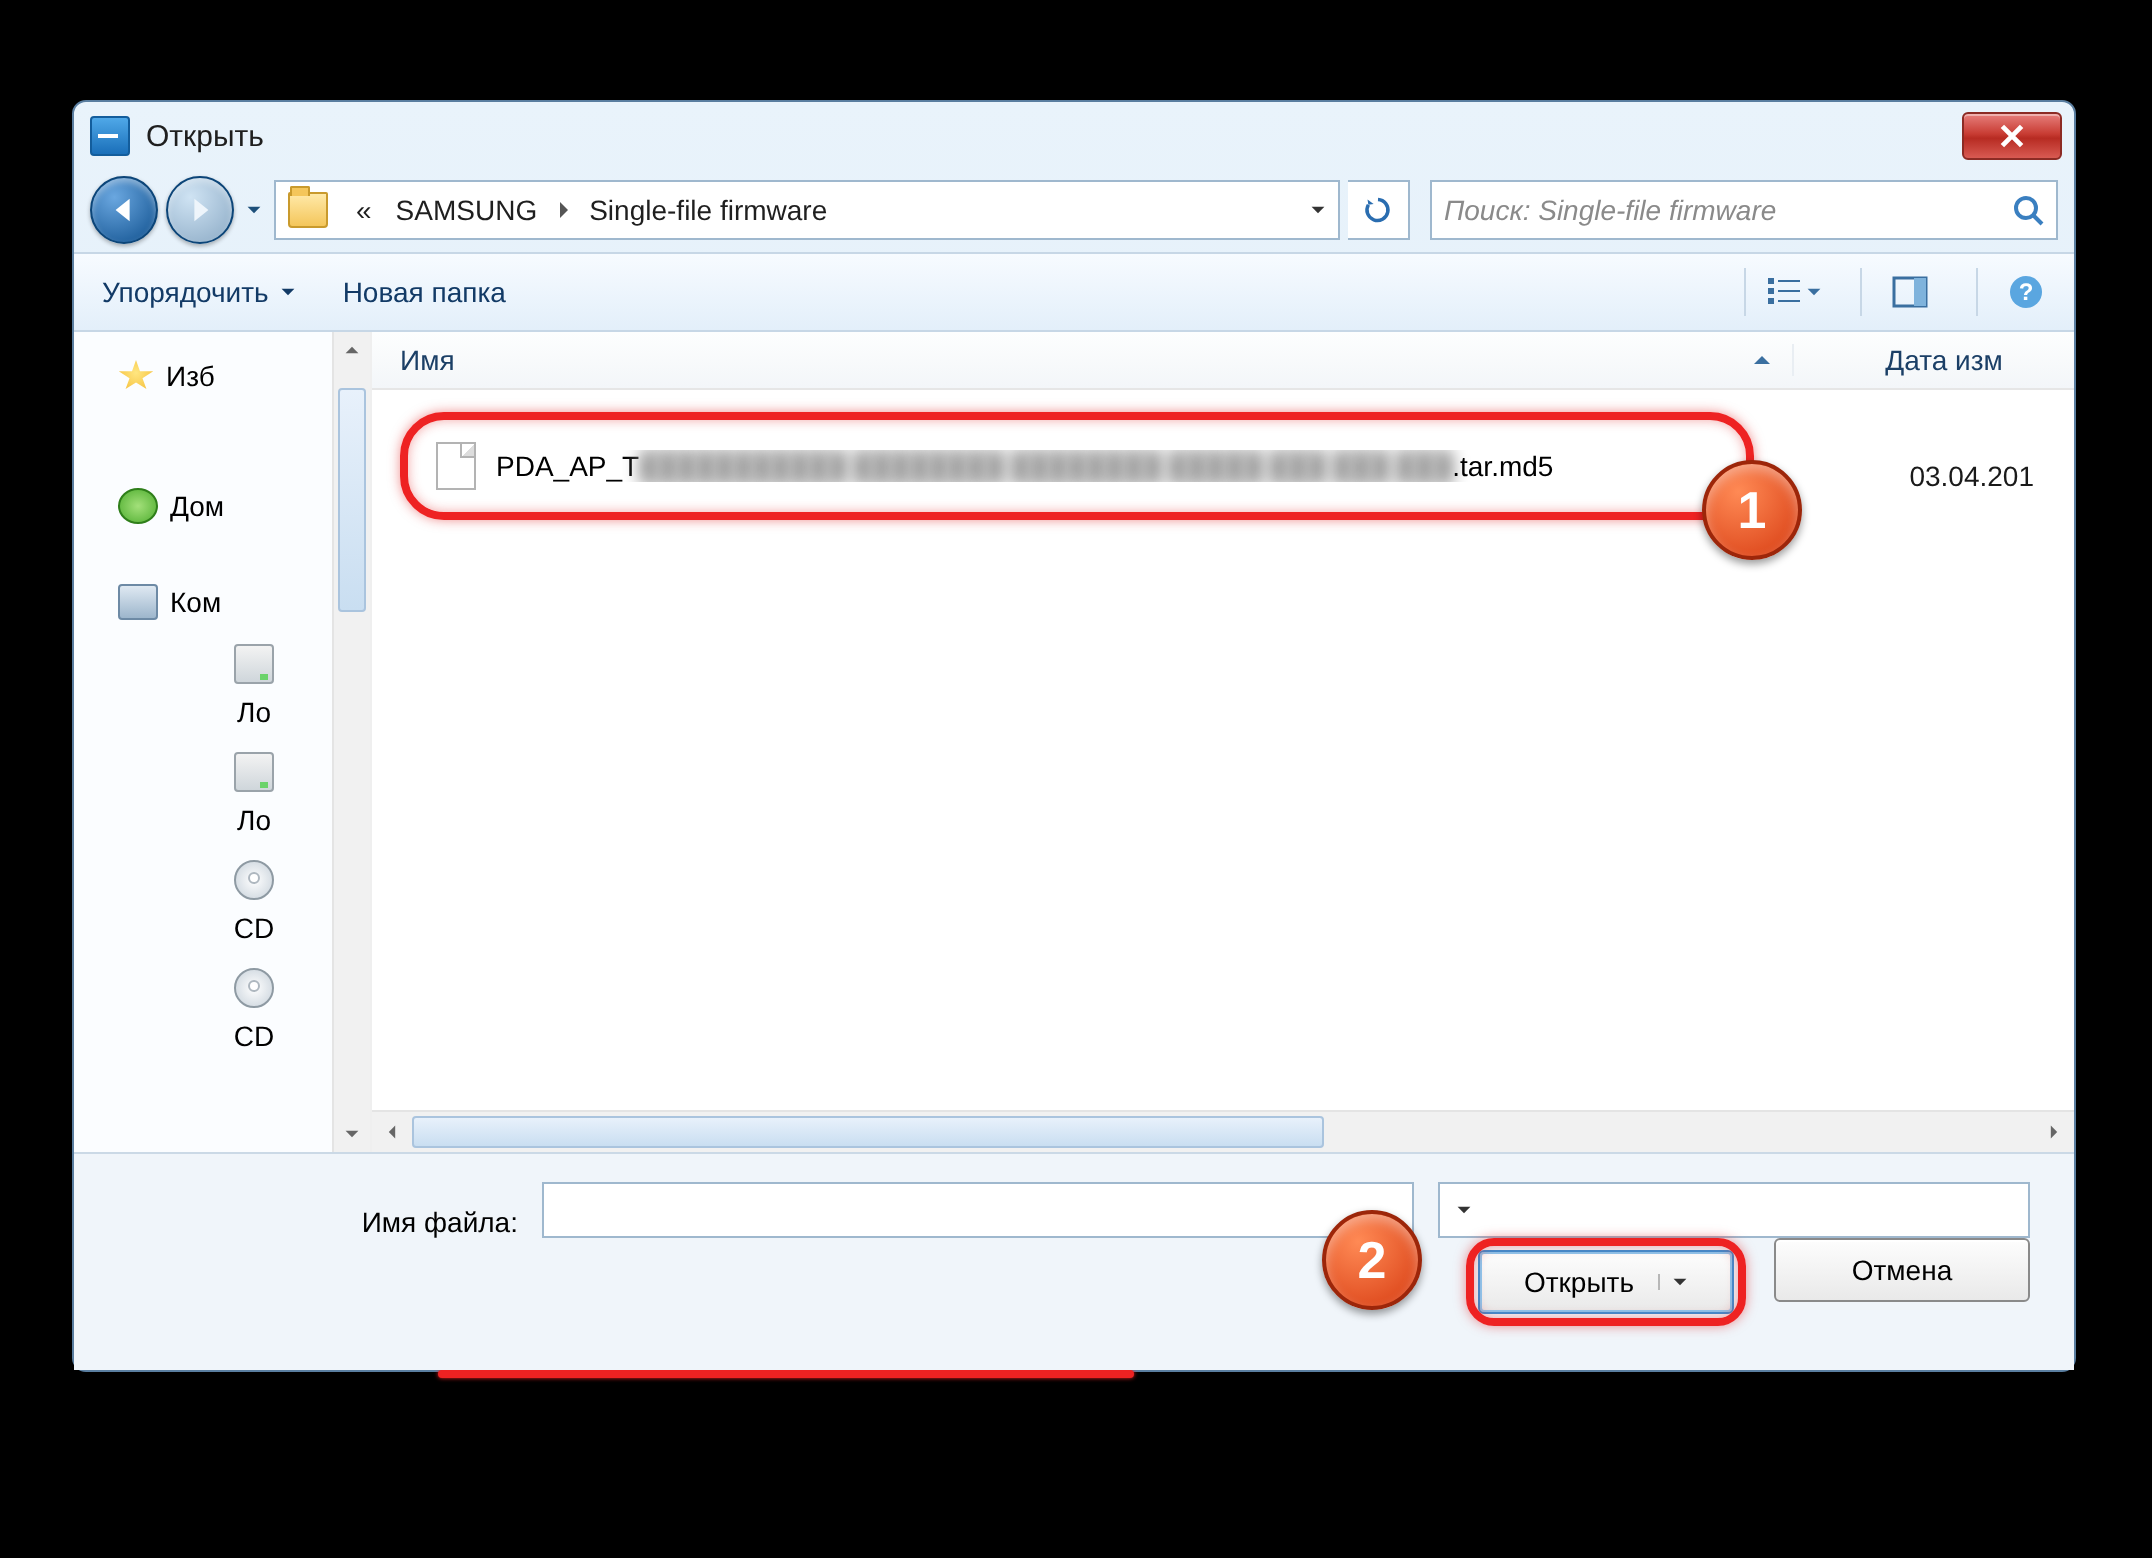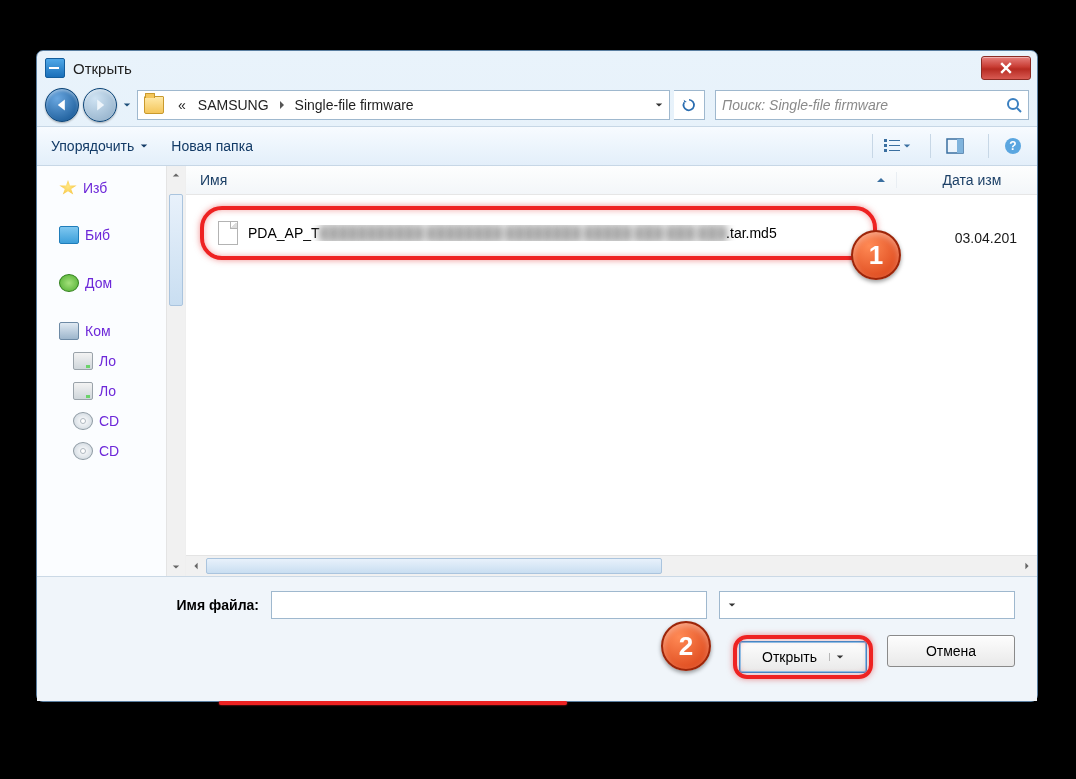--- a/index.html
+++ b/index.html
@@ -215,25 +215,25 @@
     position:absolute; left:2px; right:2px;
     top: 10px; height: 110px;
     background: linear-gradient(#e8f1fb,#c9def1);
     border:1px solid #aac4de;
     border-radius:2px;
   }
   .sb-item {
     display:flex; align-items:center;
     gap:6px;
     padding: 6px 4px 6px 22px;
-    color:#6d28d9;
+    color:#000000;
     white-space: nowrap;
     overflow: hidden;
   }
-  .sb-item.sub { padding-left: 36px; }
+  .sb-item.sub { padding-left: 36px; flex-direction: column; }
   .sb-ico { width:18px; height:16px; flex:0 0 18px; }
   .ic-fav { background: radial-gradient(circle at 50% 40%, #ffe680, #f3b82e); clip-path: polygon(50% 0,61% 35%,98% 35%,68% 57%,79% 91%,50% 70%,21% 91%,32% 57%,2% 35%,39% 35%); }
   .ic-lib { background: linear-gradient(#7fc7f0,#3d9fda); border:1px solid #1f7dba; border-radius:2px; }
   .ic-home { background: radial-gradient(#a3e07a,#4fae30); border:1px solid #2f7f1a; border-radius:50%; }
   .ic-comp { background: linear-gradient(#dfe9f2,#9db6cc); border:1px solid #6d8aa5; border-radius:2px; }
   .ic-drive { background: linear-gradient(#f3f3f3,#cfd6db); border:1px solid #9aa3aa; border-radius:2px; position:relative; }
   .ic-drive::after { content:''; position:absolute; right:2px; bottom:1px; width:4px; height:3px; background:#6bd36b; }
   .ic-cd { background: radial-gradient(#fff,#c7d1da); border:1px solid #8e9aa3; border-radius:50%; position:relative; }
   .ic-cd::after { content:''; position:absolute; left:6px; top:5px; width:4px; height:4px; border-radius:50%; background:#fff; border:1px solid #aeb7bf; }
 
@@ -354,23 +354,21 @@
   }
 
   
   .footer {
     background: #f0f5fa;
     padding: 14px 22px 22px 22px;
     border-top: 1px solid #cbd9e6;
     position: relative;
   }
   .fname-row {
-    display:flex; align-items:center; gap: 12px;
-    margin-bottom: 16px;
-    font-weight: bold;
+    display:flex; align-items:flex-end; gap: 12px;
   }
   .fname-label { width: 200px; text-align:right; }
   .fname-input {
     flex:1;
     height: 26px;
     background:#fff;
     border:1px solid #9fb8ce;
     padding: 0 6px;
   }
   .ftype {
@@ -530,24 +528,20 @@
     </div>
   </div>
 
   <div class="body">
     <div class="sidebar">
       <div class="sb-item">
         <div class="sb-ico ic-fav"></div>
         <span>Изб</span>
       </div>
       <div style="height:18px"></div>
-      <div class="sb-item">
-        <div class="sb-ico ic-lib"></div>
-        <span>Биб</span>
-      </div>
       <div style="height:18px"></div>
       <div class="sb-item">
         <div class="sb-ico ic-home"></div>
         <span>Дом</span>
       </div>
       <div style="height:18px"></div>
       <div class="sb-item">
         <div class="sb-ico ic-comp"></div>
         <span>Ком</span>
       </div>

